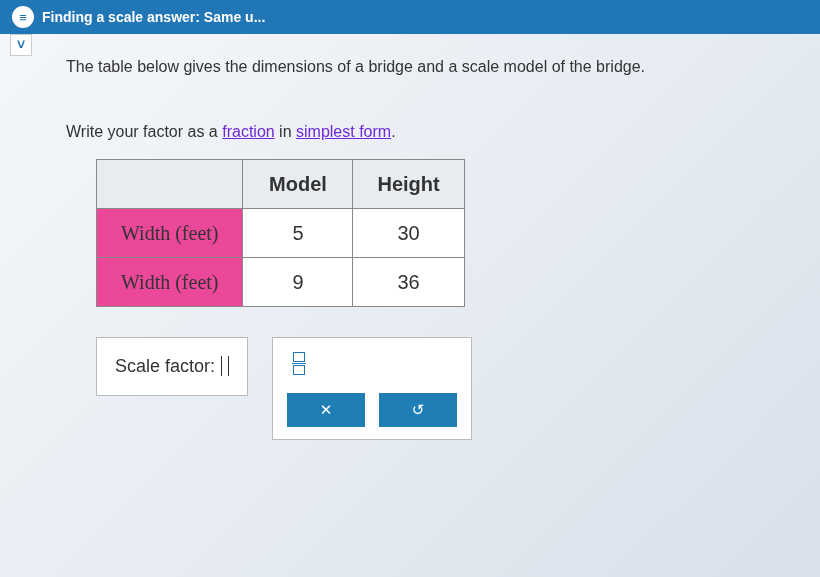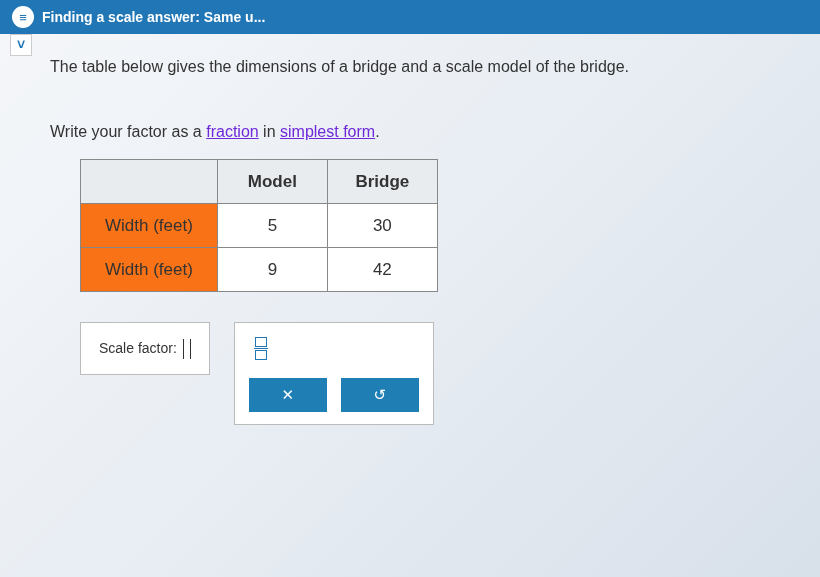--- a/index.html
+++ b/index.html
@@ -42,59 +42,60 @@
       background: #fff;
       border: 1px solid #ccc;
       display: flex;
       align-items: center;
       justify-content: center;
       font-size: 14px;
       color: #2176b5;
       font-weight: bold;
     }
     .content {
-      padding: 20px 30px 20px 50px;
+      padding: 20px 30px 20px 66px;
       font-size: 16px;
       line-height: 1.6;
     }
     .content p { margin-bottom: 14px; }
     .content a { color: #6d28d9; text-decoration: underline; }
     table.datatable {
       border-collapse: collapse;
       margin: 10px 0 30px 30px;
       background: #fff;
     }
     table.datatable th, table.datatable td {
       border: 1px solid #888;
       padding: 8px 24px;
       text-align: center;
-      font-size: 17px;
+      font-size: 20px;
       min-width: 110px;
     }
     table.datatable th {
       background: #e9ecef;
       font-weight: bold;
     }
     table.datatable td.row-label {
       text-align: right;
-      background: #f97316;
+      background: #ec4899;
+      font-family: Liberation Serif, serif;
     }
     table.datatable th.empty { background: #e9ecef; }
     .bottom-row {
       display: flex;
       align-items: flex-start;
       gap: 24px;
       margin-left: 30px;
       margin-top: 10px;
     }
     .answer-box {
       border: 1px solid #bbb;
       padding: 14px 18px;
       background: #fff;
-      font-size: 14px;
+      font-size: 18px;
       display: flex;
       align-items: center;
       gap: 6px;
     }
     .answer-box .cursor {
       display: inline-block;
       width: 8px;
       height: 20px;
       border-left: 1px solid #333;
       border-right: 1px solid #333;
@@ -159,31 +160,31 @@
   <p>
     <br>
     <span>Write your factor as a </span><a href="#">fraction</a><span> in </span><a href="#">simplest form</a><span>.</span>
   </p>
 
   <table class="datatable">
     <tbody>
         <tr>
       <th class="empty"></th>
       <th>Model</th>
-      <th>Bridge</th>
+      <th>Height</th>
     </tr>
     <tr>
       <td class="row-label">Width (feet)</td>
       <td>5</td>
       <td>30</td>
     </tr>
     <tr>
       <td class="row-label">Width (feet)</td>
       <td>9</td>
-      <td>42</td>
+      <td>36</td>
     </tr>
   </tbody>
     </table>
 
   <div class="bottom-row">
     <div class="answer-box">
       <span>Scale factor:</span>
       <span class="cursor"></span>
     </div>
     <div class="tools-panel">

